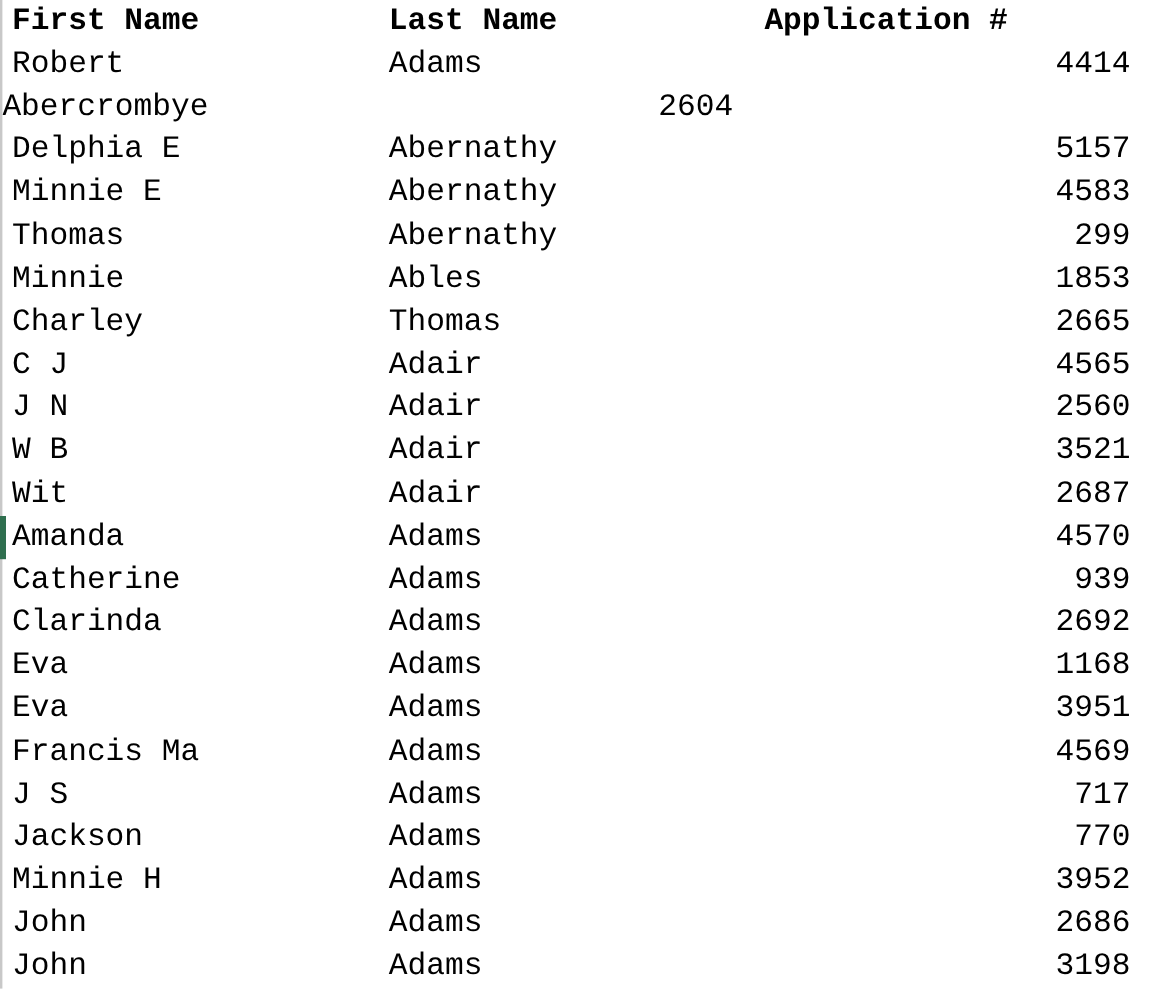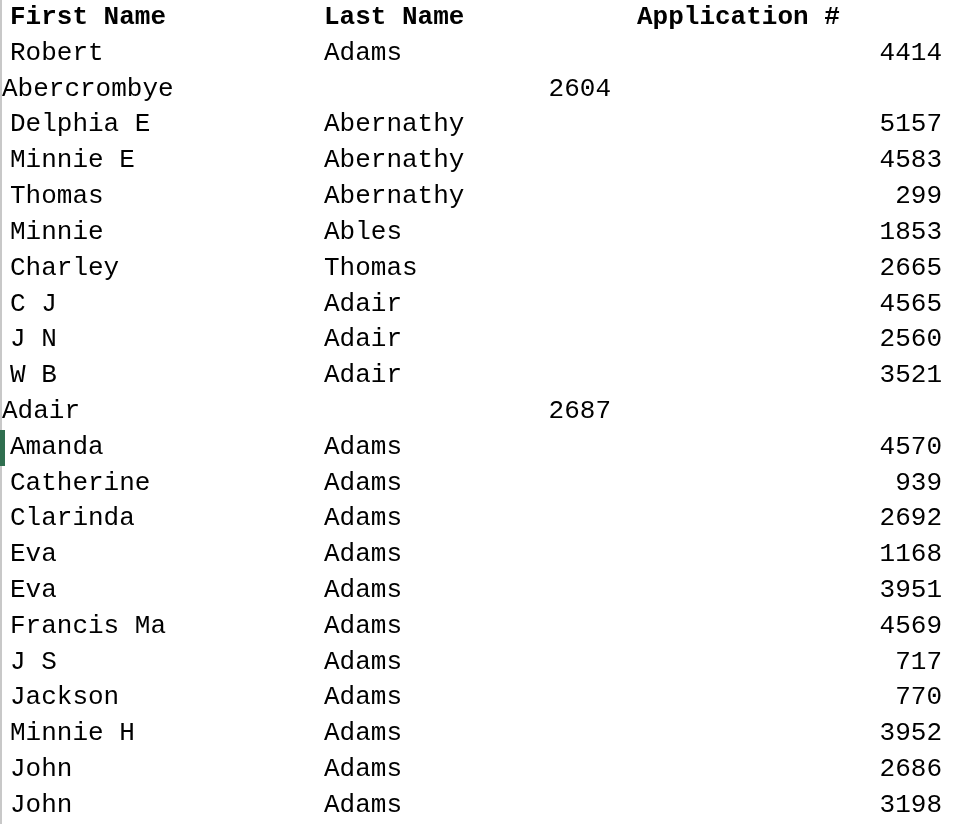--- a/index.html
+++ b/index.html
@@ -115,20 +115,21 @@
       <div class="cell-app">2560</div>
     </div>
 
     <div class="row">
       <div class="cell-first">W B</div>
       <div class="cell-last">Adair</div>
       <div class="cell-app">3521</div>
     </div>
 
     <div class="row">
+      <div class="cell-first">Wit</div>
       <div class="cell-last">Adair</div>
       <div class="cell-app">2687</div>
     </div>
 
     <div class="row">
       <div class="cell-first">Amanda</div>
       <div class="cell-last">Adams</div>
       <div class="cell-app">4570</div>
     </div>
 

